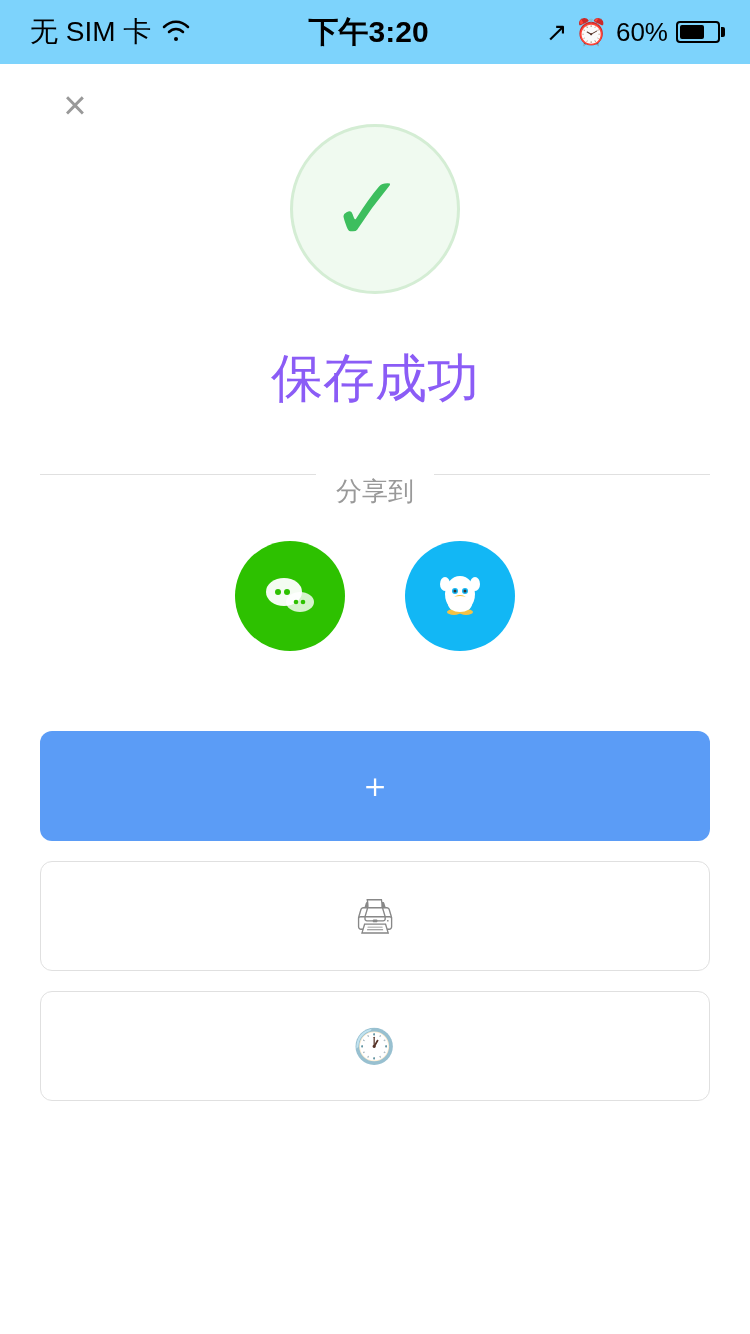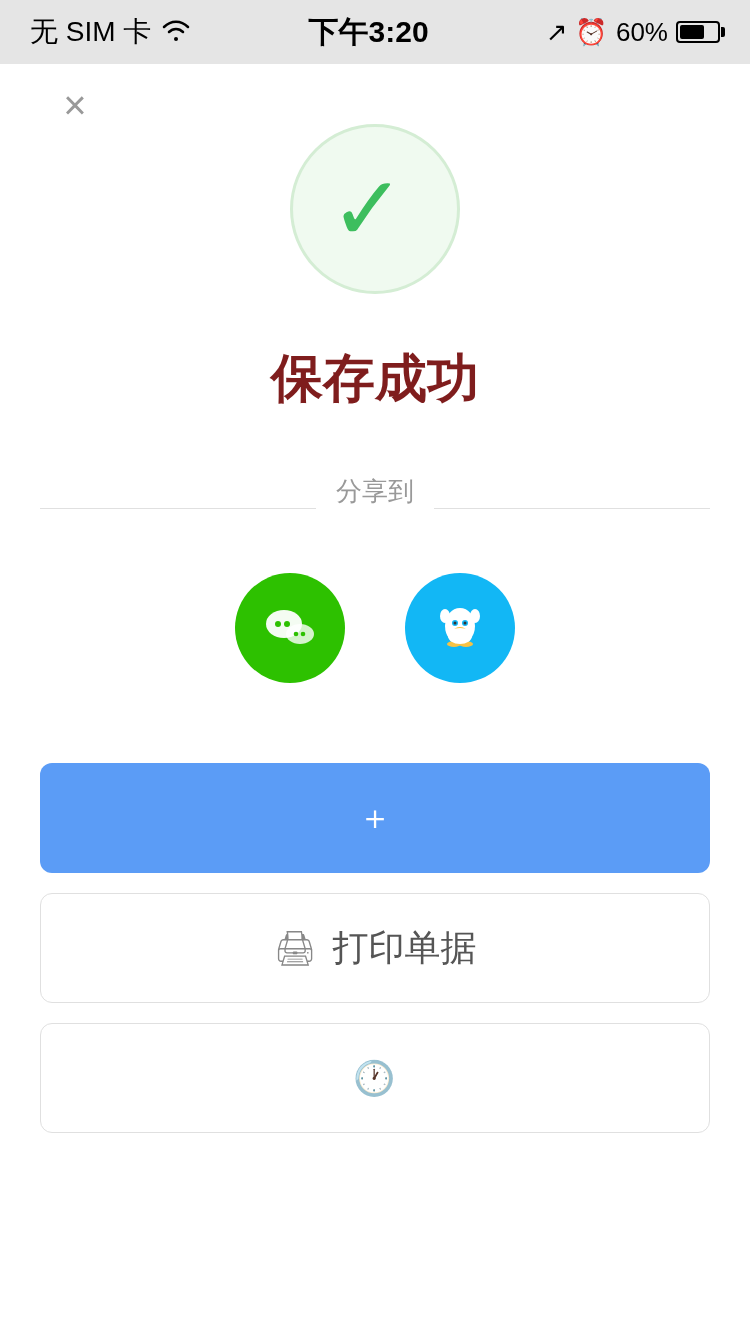--- a/index.html
+++ b/index.html
@@ -19,21 +19,21 @@
     }
 
     
     .status-bar {
       width: 100%;
       height: 64px;
       display: flex;
       align-items: center;
       justify-content: space-between;
       padding: 0 30px;
-      background: #e5e5e5;
+      background: #7dd3fc;
     }
 
     .status-left {
       display: flex;
       align-items: center;
       gap: 10px;
       font-size: 28px;
       color: #000;
     }
 
@@ -135,31 +135,31 @@
       color: #3dbe5e;
       line-height: 1;
       position: absolute;
       top: -15px;
       left: -5px;
     }
 
     
     .success-title {
       font-size: 52px;
-      color: #7f1d1d;
-      font-weight: 700;
+      color: #8b5cf6;
+      font-weight: 400;
       margin-bottom: 60px;
     }
 
     
     .share-section {
       width: 100%;
       display: flex;
-      align-items: flex-end;
-      margin-bottom: 64px;
+      align-items: flex-start;
+      margin-bottom: 32px;
       padding: 0 40px;
     }
 
     .divider-line {
       flex: 1;
       height: 1px;
       background: #e0e0e0;
     }
 
     .share-label {
@@ -330,20 +330,19 @@
       </svg>
     </div>
   </div>
 
   <div class="action-buttons">
     <button class="btn-primary">
       <span class="btn-icon-white">＋</span>
     </button>
     <button class="btn-secondary">
       <span class="btn-icon">🖨</span>
-      <span>打印单据</span>
     </button>
     <button class="btn-secondary">
       <span class="btn-icon">🕐</span>
     </button>
   </div>
 
 </div>
 
 </body></html>

